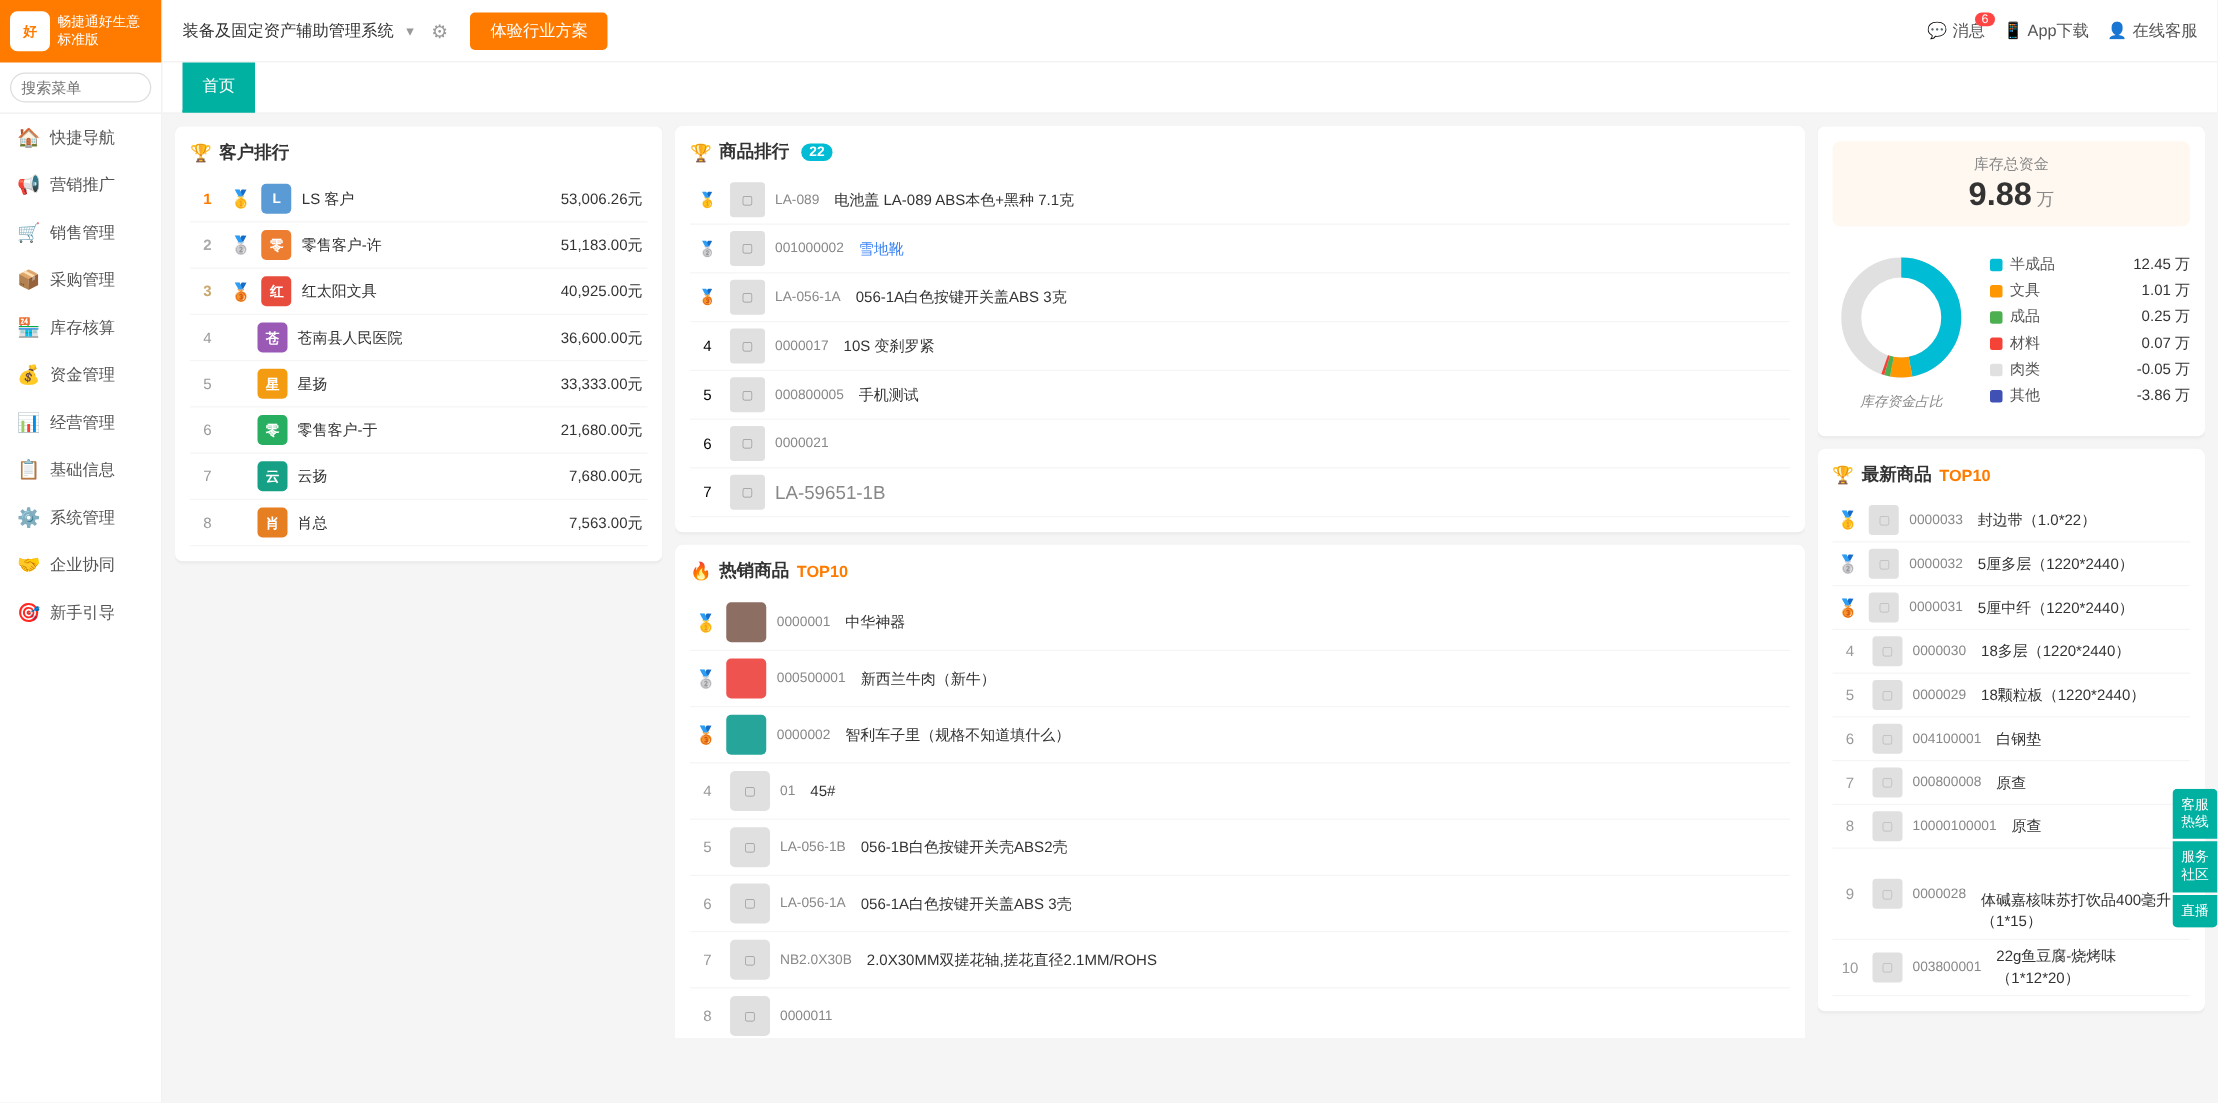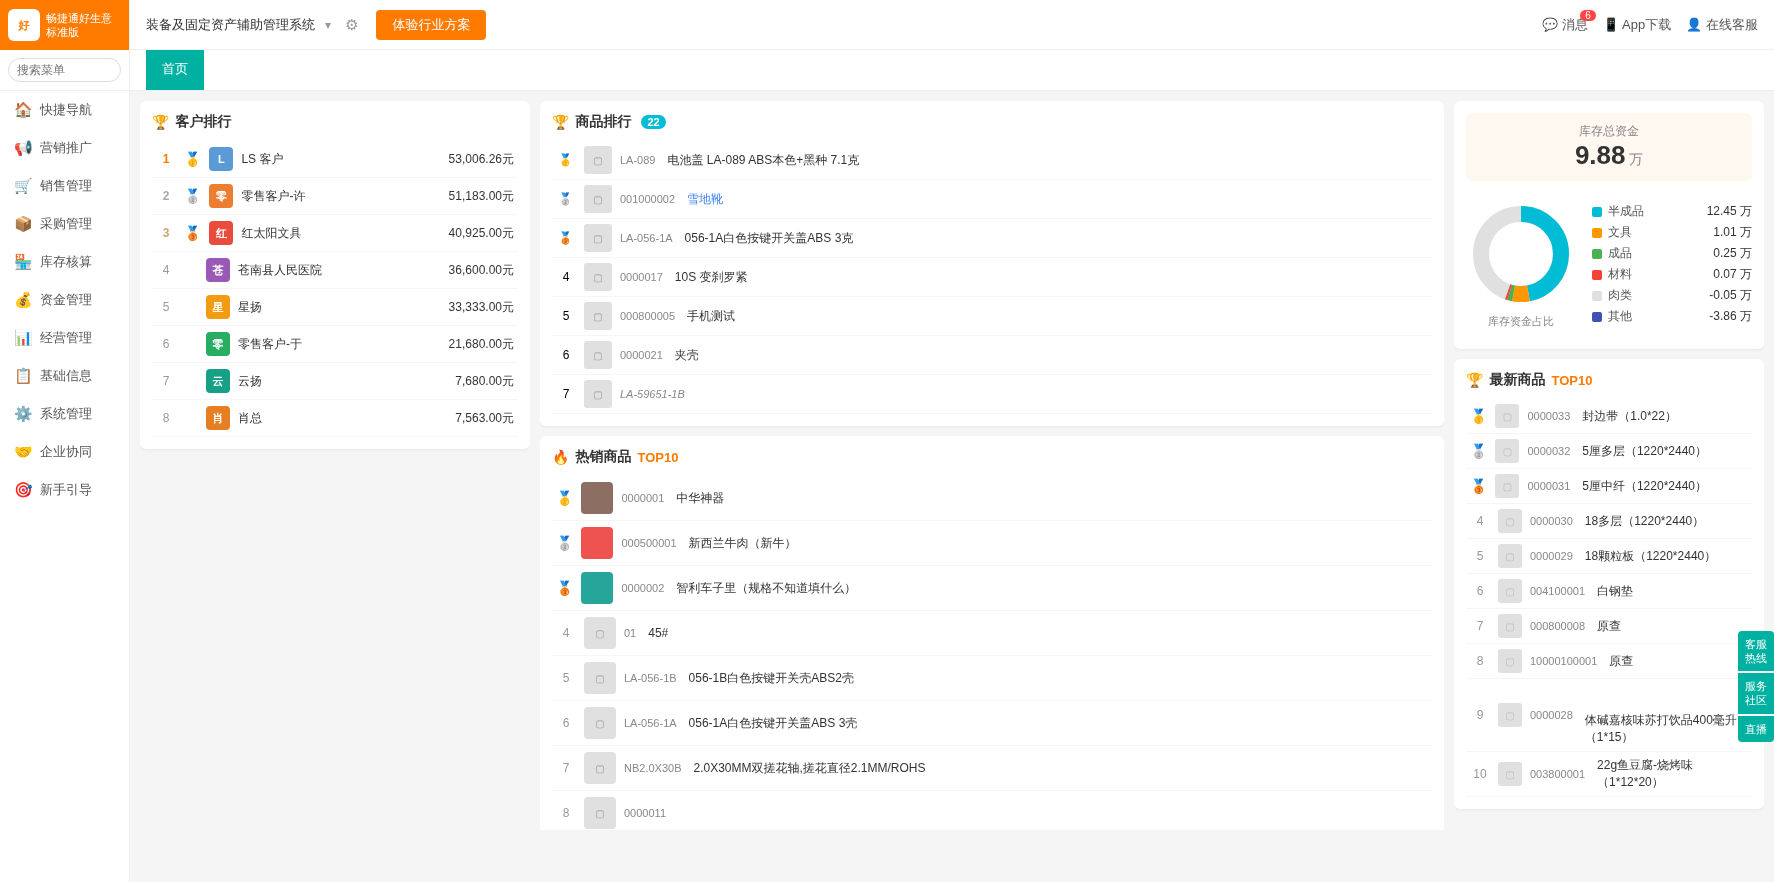--- a/index.html
+++ b/index.html
@@ -183,21 +183,21 @@
       background: #fff8f0;
       border-radius: 6px;
       margin-bottom: 10px;
     }
     .inv-total-label { font-size: 12px; color: #888; }
     .inv-total-value { font-size: 22px; font-weight: bold; color: #333; }
     .inv-total-unit { font-size: 14px; color: #888; }
 
     
     .chart-area { display: flex; align-items: center; gap: 16px; padding: 8px 0; }
-    .donut-label-bottom { font-size: 11px; color: #888; text-align: center; margin-top: 2px; }
+    .donut-label-bottom { font-size: 11px; color: #888; text-align: center; margin-top: 2px; font-style: italic; }
     .legend-list { flex: 1; font-size: 12px; }
     .legend-item { display: flex; align-items: center; gap: 6px; padding: 2px 0; }
     .legend-dot { width: 10px; height: 10px; border-radius: 2px; flex-shrink: 0; }
     .legend-name { flex: 1; color: #555; }
     .legend-val { color: #333; font-weight: 500; }
 
     
     .hot-prod-item {
       display: flex;
       align-items: center;
@@ -460,26 +460,25 @@
               <div class="prod-rank-item">
       <span style="width:20px;text-align:center;font-size:12px;">5</span>
       <span class="prod-img">▢</span>
       <span style="font-size:11px;color:#888;margin-right:4px;">000800005</span>
       <span style="font-size:12px;color:#333;flex:1;">手机测试</span>
     </div>
               <div class="prod-rank-item">
       <span style="width:20px;text-align:center;font-size:12px;">6</span>
       <span class="prod-img">▢</span>
       <span style="font-size:11px;color:#888;margin-right:4px;">0000021</span>
-      <span style="font-size:12px;color:#333;flex:1;">夹壳</span>
     </div>
               <div class="prod-rank-item">
       <span style="width:20px;text-align:center;font-size:12px;">7</span>
       <span class="prod-img">▢</span>
-      <span style="font-size:11px;color:#888;margin-right:16px;font-style:italic;">LA-59651-1B</span>
+      <span style="font-size:15px;color:#888;margin-right:16px;">LA-59651-1B</span>
     </div>
             </div>
         </div>
 
         <div class="card">
           <div class="card-title">
             <span>🔥</span>
             <span>热销商品</span>
             <span class="top10-label">TOP10</span>
           </div>

